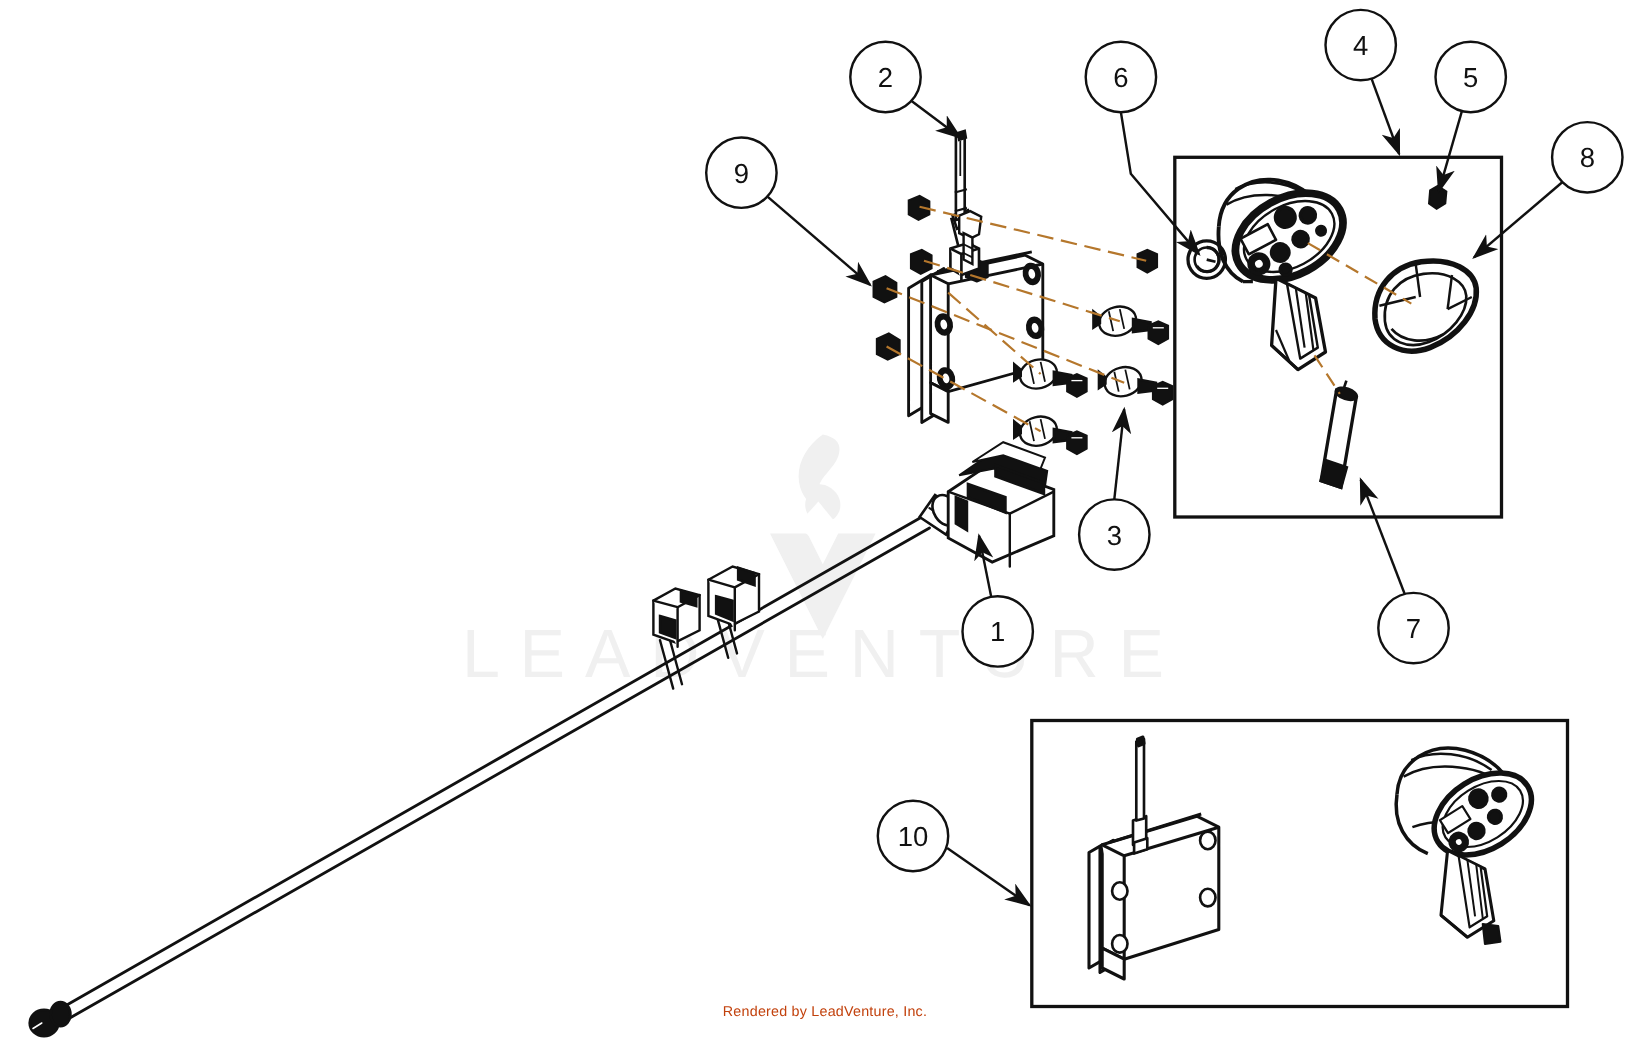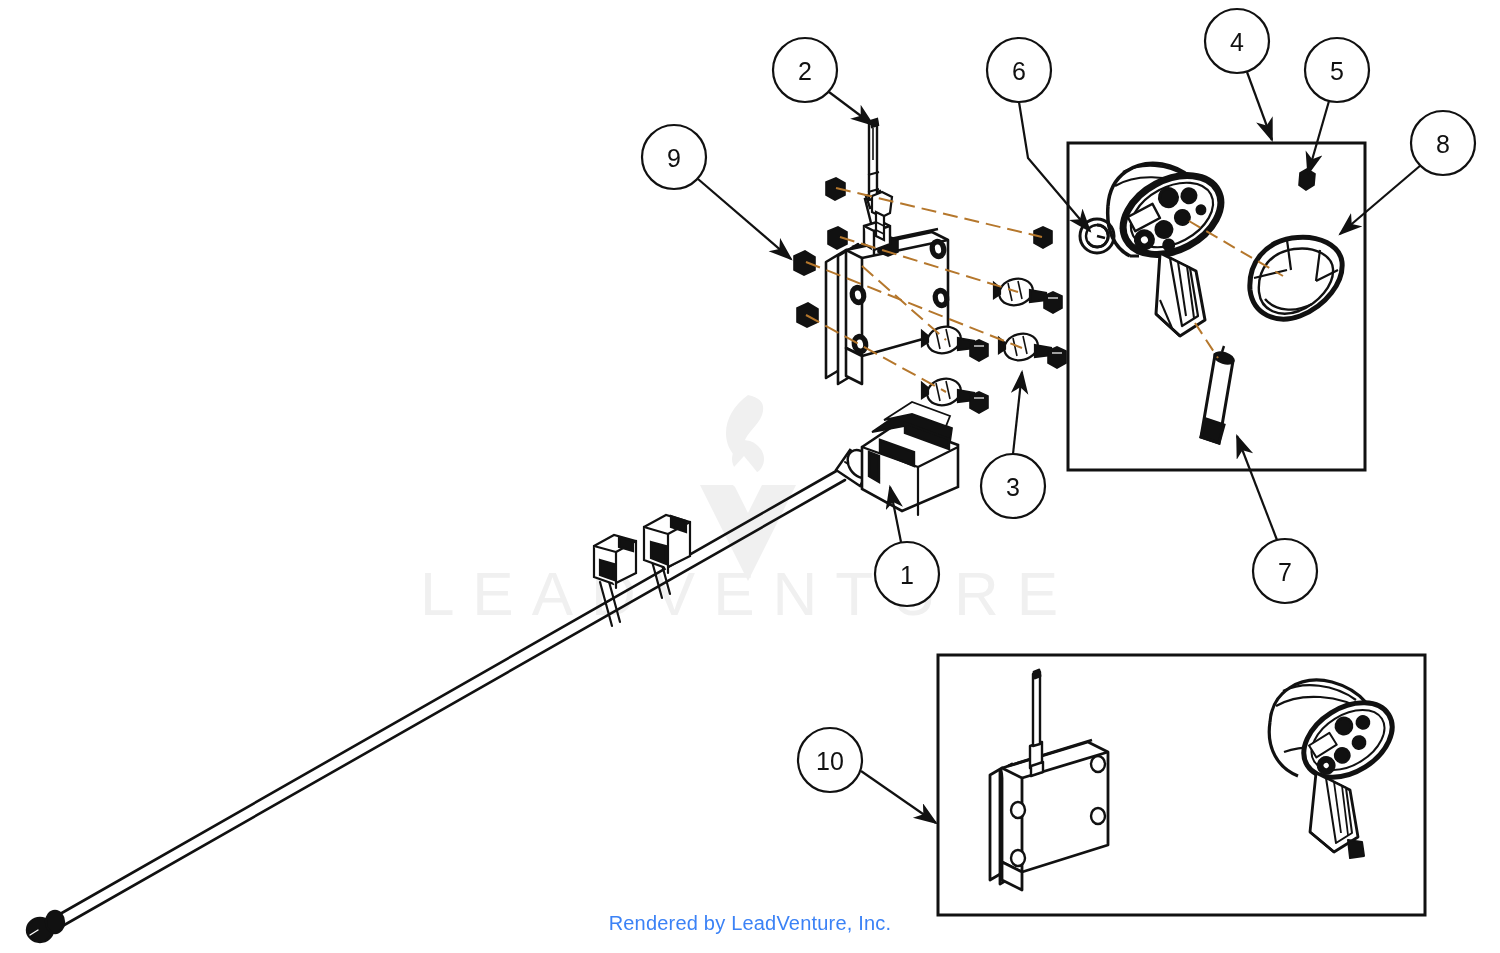--- a/index.html
+++ b/index.html
@@ -5,21 +5,21 @@
 <style>
   html,body{margin:0;padding:0;background:#ffffff;}
   body{
     font-family:"Liberation Sans", sans-serif;
     width:1500px;height:953px;overflow:hidden;position:relative;
   }
   #stage{position:absolute;left:0;top:0;width:1500px;height:953px;background:#fff;}
   #stage svg{display:block;}
   .footer-text{
     position:absolute;left:0;top:912px;width:1500px;text-align:center;
-    font-size:20px;color:#3b82f6;font-family:"Liberation Sans", sans-serif;
+    font-size:13px;color:#c2410c;font-family:"Liberation Sans", sans-serif;
     letter-spacing:.2px;
   }
   .callout-num{
     font-family:"Liberation Sans", sans-serif;
     font-size:25px;fill:#111;text-anchor:middle;dominant-baseline:central;
   }
   .wm-text{
     font-family:"Liberation Sans", sans-serif;
     font-size:62px;fill:#f0f0f0;letter-spacing:18px;text-anchor:middle;
     font-weight:400;

